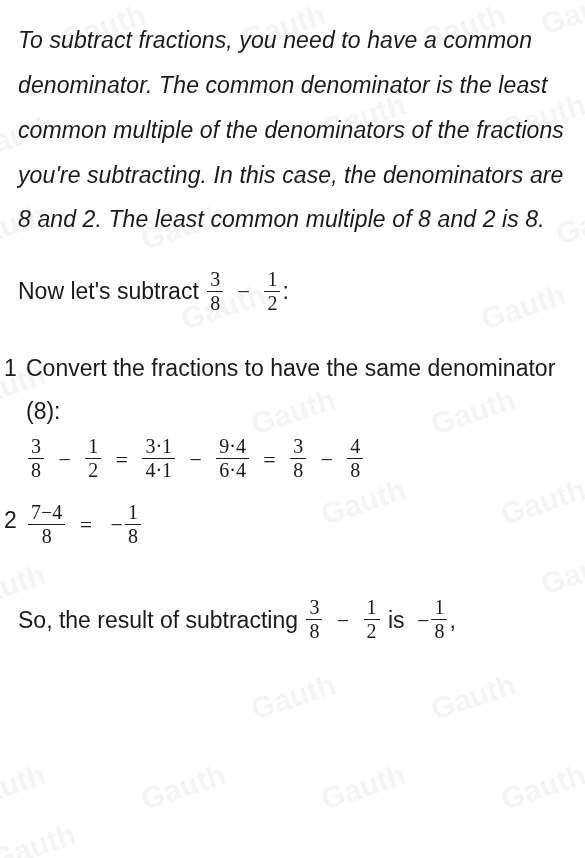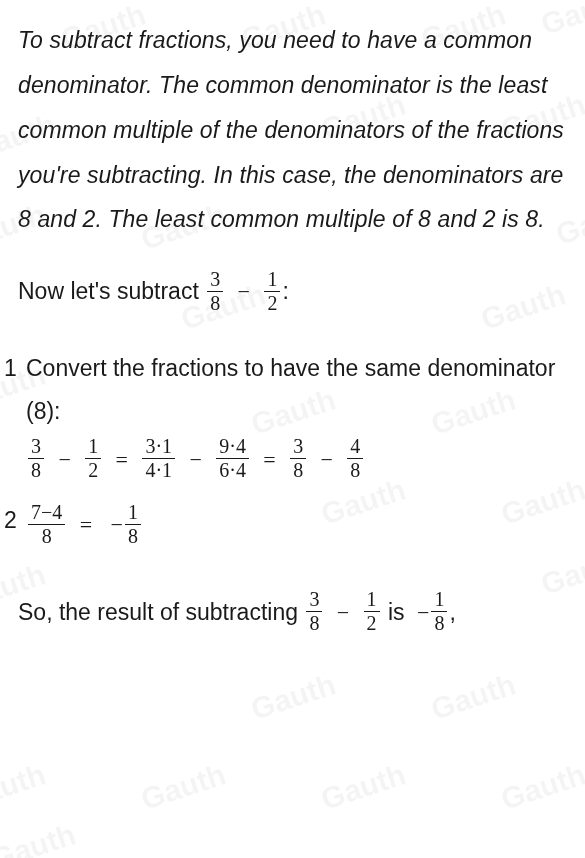--- a/index.html
+++ b/index.html
@@ -50,21 +50,21 @@
   .step-content {
     flex: 1;
   }
   .eq-line {
     margin-top: 4px;
     margin-bottom: 10px;
   }
   .conclusion {
     font-size: 23px;
     line-height: 1.9;
-    margin-top: 32px;
+    margin-top: 40px;
   }
 
   
   .frac {
     display: inline-block;
     vertical-align: middle;
     text-align: center;
     font-family: Georgia, 'Times New Roman', serif;
     font-size: 20px;
     line-height: 1.05;

